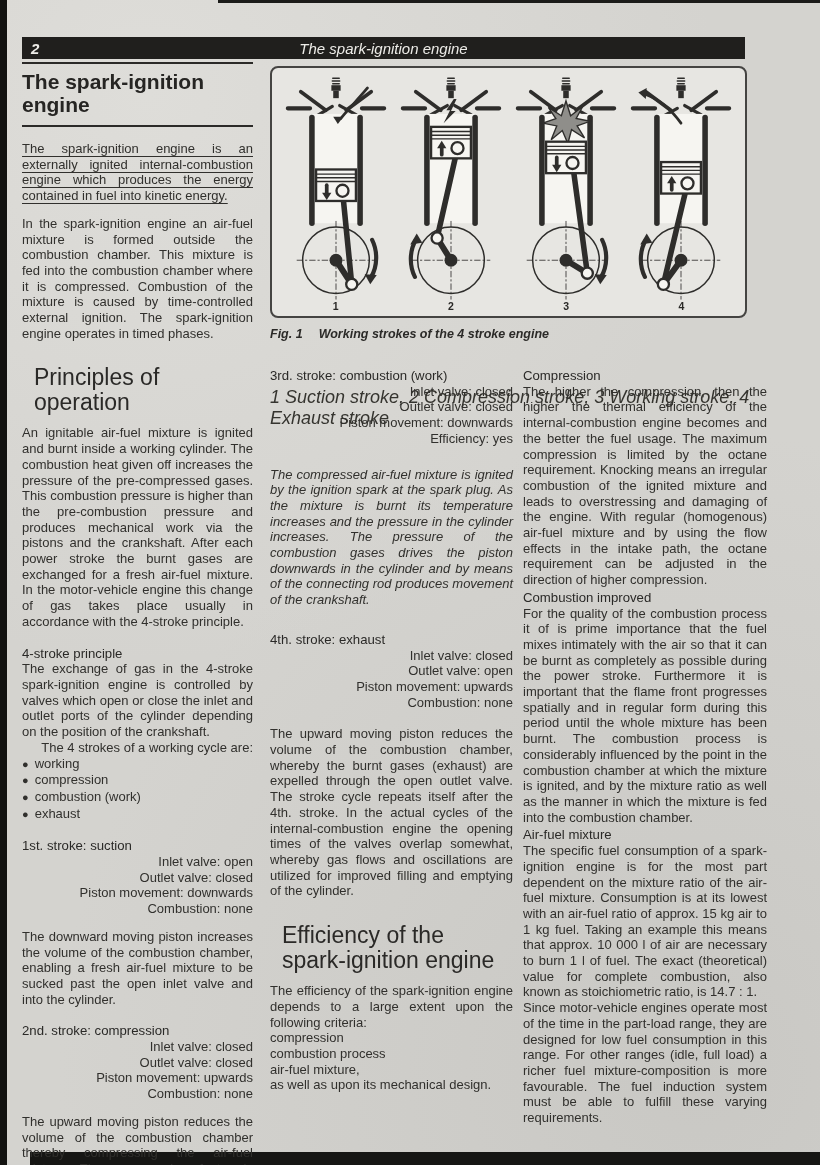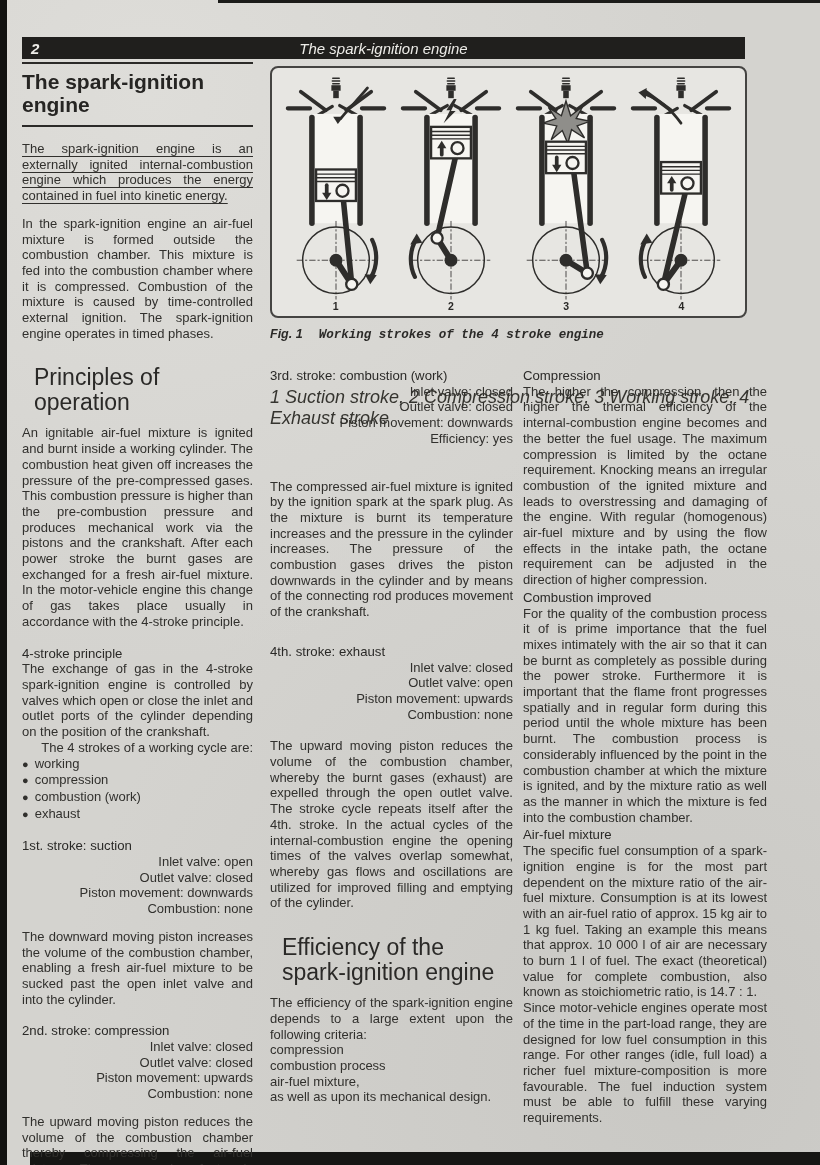--- a/index.html
+++ b/index.html
@@ -38,21 +38,21 @@
   .crit{text-align:left;}
   
   .figbox{position:absolute;left:270px;top:66px;width:477px;height:252px;background:#e7e6e2;
     border:2px solid #454442;border-radius:8px;box-sizing:border-box;
     display:flex;justify-content:space-around;align-items:flex-start;padding:7px 6px 0;}
   .stroke-cell{display:flex;flex-direction:column;align-items:center;width:112px;}
   .stroke-cell svg{width:104px;height:226px;display:block;}
   .fig-num{font-size:10.5px;font-weight:bold;color:#2a2927;margin-top:-1px;}
   .fig-caption{position:absolute;left:270px;top:327px;width:500px;font-size:12.5px;
     font-style:italic;font-weight:bold;color:#2b2a28;}
-  .cap-gap{margin-left:16px;font-family:Liberation Mono, monospace;}
+  .cap-gap{margin-left:16px;}
   .cap-sub{position:absolute;left:270px;top:362px;width:500px;font-size:18px;
     font-style:italic;color:#35342f;margin-top:25px;}
   
   .sl{stroke:#2e2d2b;fill:none;stroke-linecap:round;}
   .df{fill:#2e2d2b;stroke:none;}
   .wf{fill:#f6f5f1;}
 </style>
 </head>
 <body>
 
@@ -247,21 +247,21 @@
     <span>Fig. 1</span><span class="cap-gap">Working strokes of the 4 stroke engine</span>
   </div>
   <div class="cap-sub">1 Suction stroke, 2 Compression stroke, 3 Working stroke, 4 Exhaust stroke</div>
 
   <div class="col col-mid">
     <h3 class="sub" style="margin-top:0;">3rd. stroke: combustion (work)</h3>
     <div class="specline">Inlet valve: closed</div>
     <div class="specline">Outlet valve: closed</div>
     <div class="specline">Piston movement: downwards</div>
     <div class="specline">Efficiency: yes</div>
-    <p class="p" style="margin-top:32px;">The compressed air-fuel mixture is ignited by the ignition spark at the spark plug. As the mixture is burnt its temperature increases and the pressure in the cylinder increases. The pressure of the combustion gases drives the piston downwards in the cylinder and by means of the connecting rod produces movement of the crankshaft.</p>
+    <p class="p" style="margin-top:20px;font-style:italic;">The compressed air-fuel mixture is ignited by the ignition spark at the spark plug. As the mixture is burnt its temperature increases and the pressure in the cylinder increases. The pressure of the combustion gases drives the piston downwards in the cylinder and by means of the connecting rod produces movement of the crankshaft.</p>
 
     <h3 class="sub" style="margin-top:24px;">4th. stroke: exhaust</h3>
     <div class="specline">Inlet valve: closed</div>
     <div class="specline">Outlet valve: open</div>
     <div class="specline">Piston movement: upwards</div>
     <div class="specline">Combustion: none</div>
     <p class="p" style="margin-top:16px;">The upward moving piston reduces the volume of the combustion chamber, whereby the burnt gases (exhaust) are expelled through the open outlet valve. The stroke cycle repeats itself after the 4th. stroke. In the actual cycles of the internal-combustion engine the opening times of the valves overlap somewhat, whereby gas flows and oscillations are utilized for improved filling and emptying of the cylinder.</p>
 
     <h2 class="big">Efficiency of the spark-ignition engine</h2>
     <p class="p first">The efficiency of the spark-ignition engine depends to a large extent upon the following criteria:</p>

